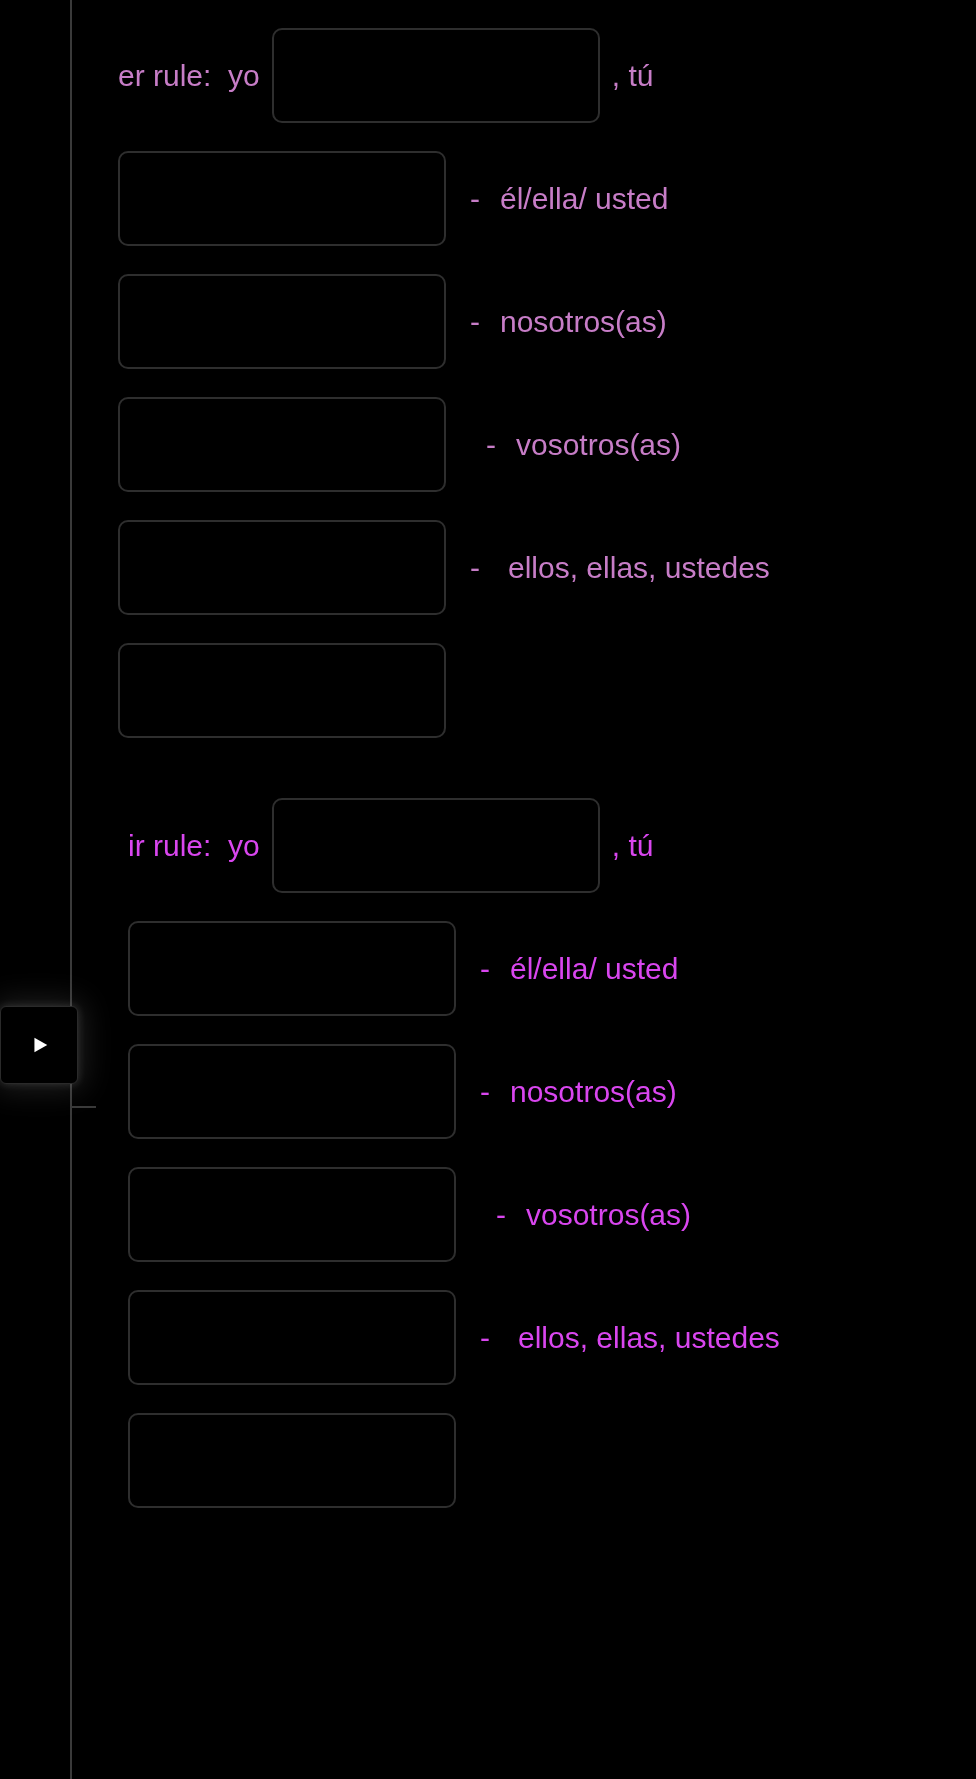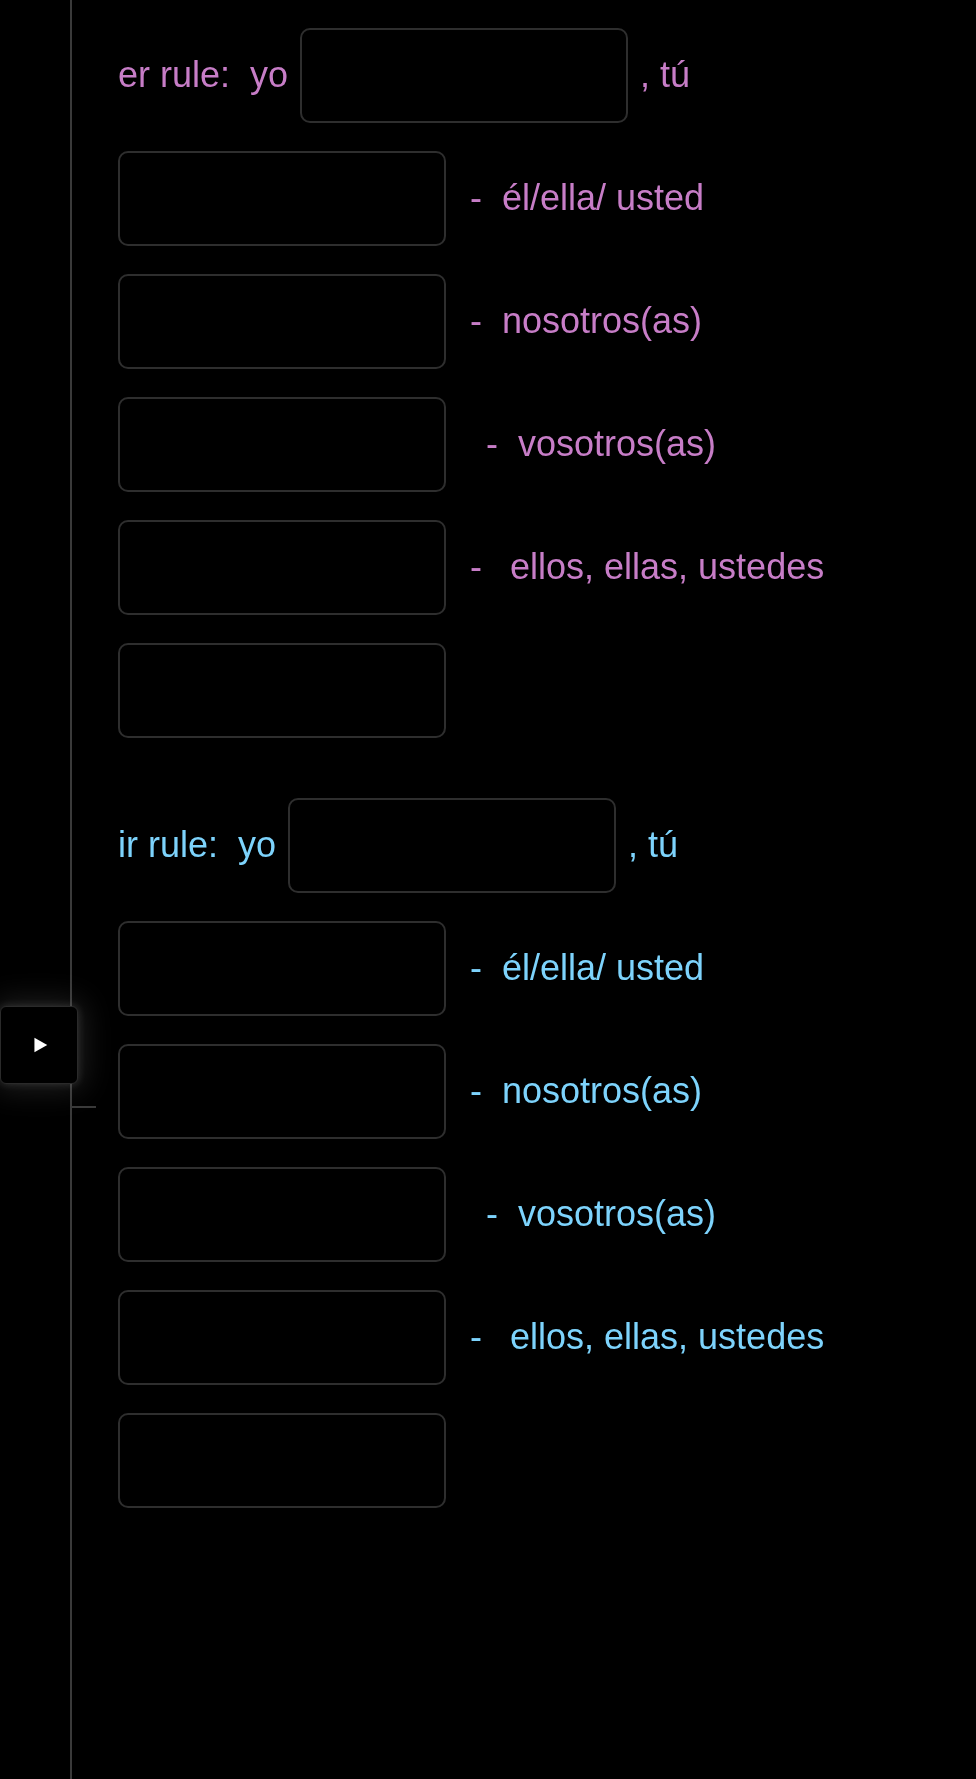--- a/index.html
+++ b/index.html
@@ -21,26 +21,26 @@
     width: 2px;
     background: #3a3a3a;
   }
   .content {
     position: absolute;
     left: 118px;
     top: 28px;
     right: 0;
   }
   .section {
-    font-size: 36px;
+    font-size: 30px;
     font-weight: 300;
     line-height: 1.3;
   }
   .er { color: #c77dc7; }
-  .ir { color: #7dd3fc; }
+  .ir { color: #d946ef; margin-left: 10px; }
   .row {
     display: flex;
     align-items: center;
     flex-wrap: wrap;
     gap: 12px;
     margin-bottom: 28px;
   }
   .textbox {
     display: inline-block;
     width: 328px;

